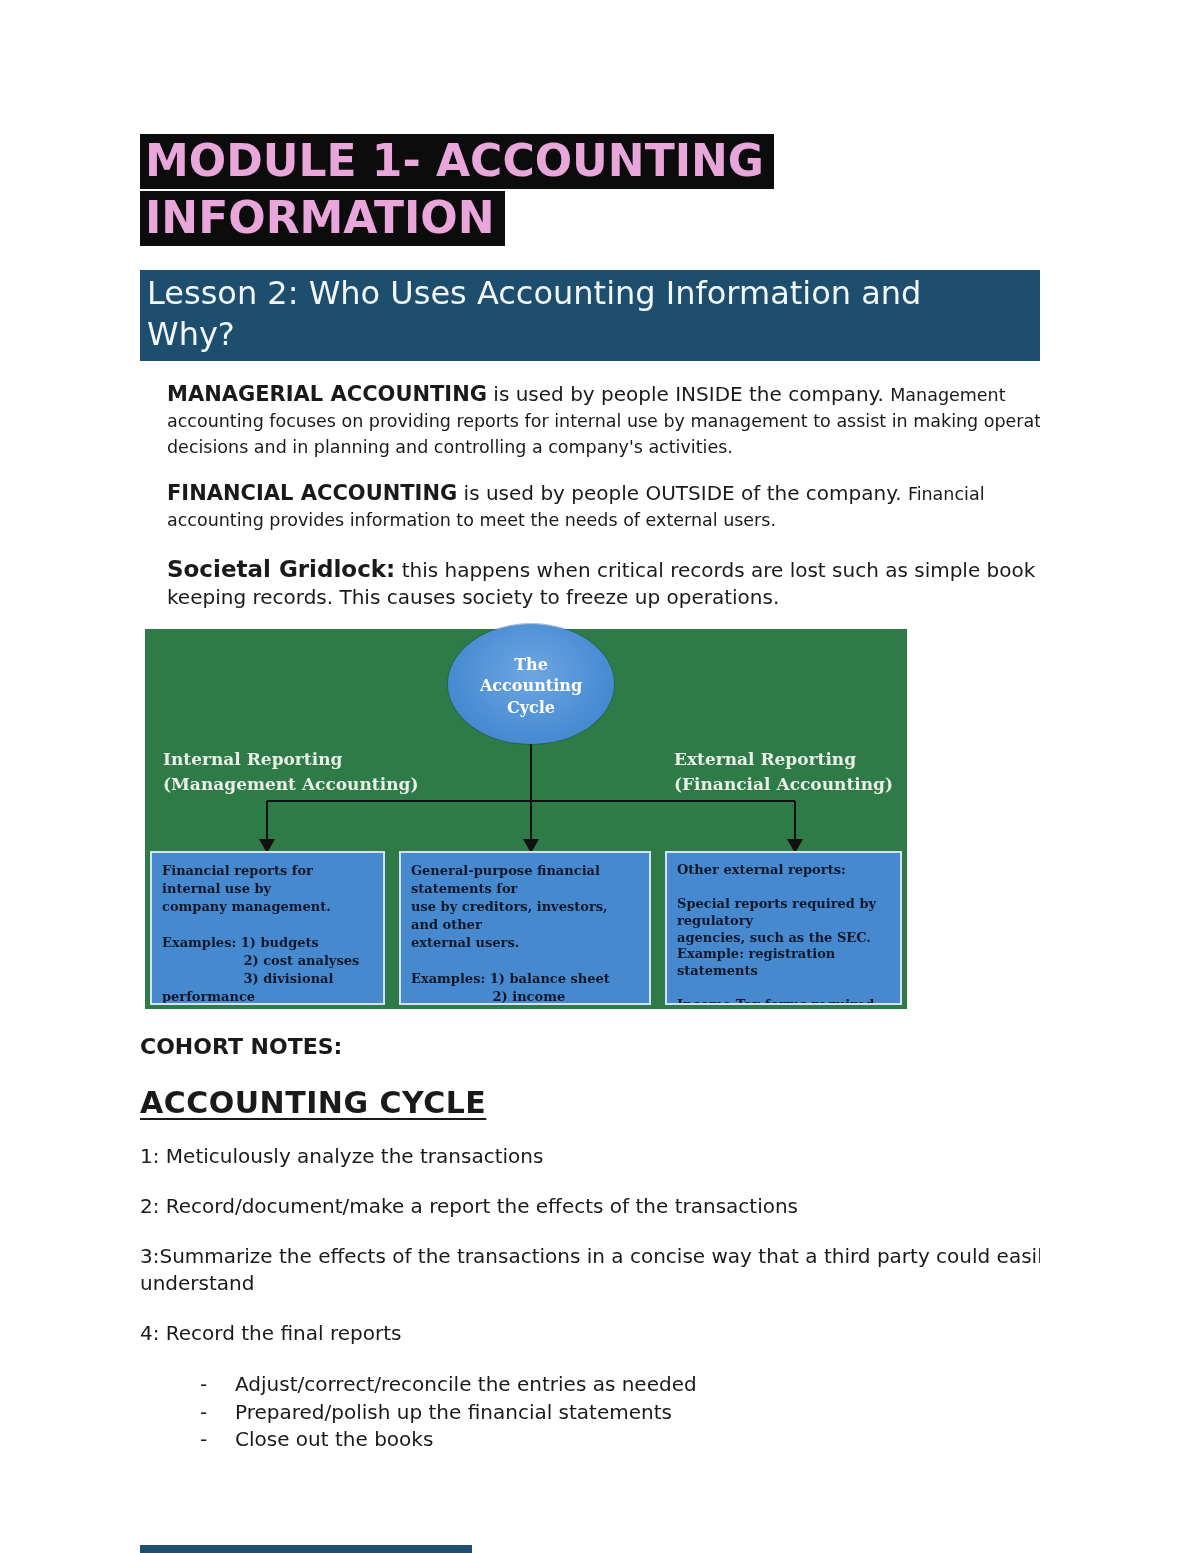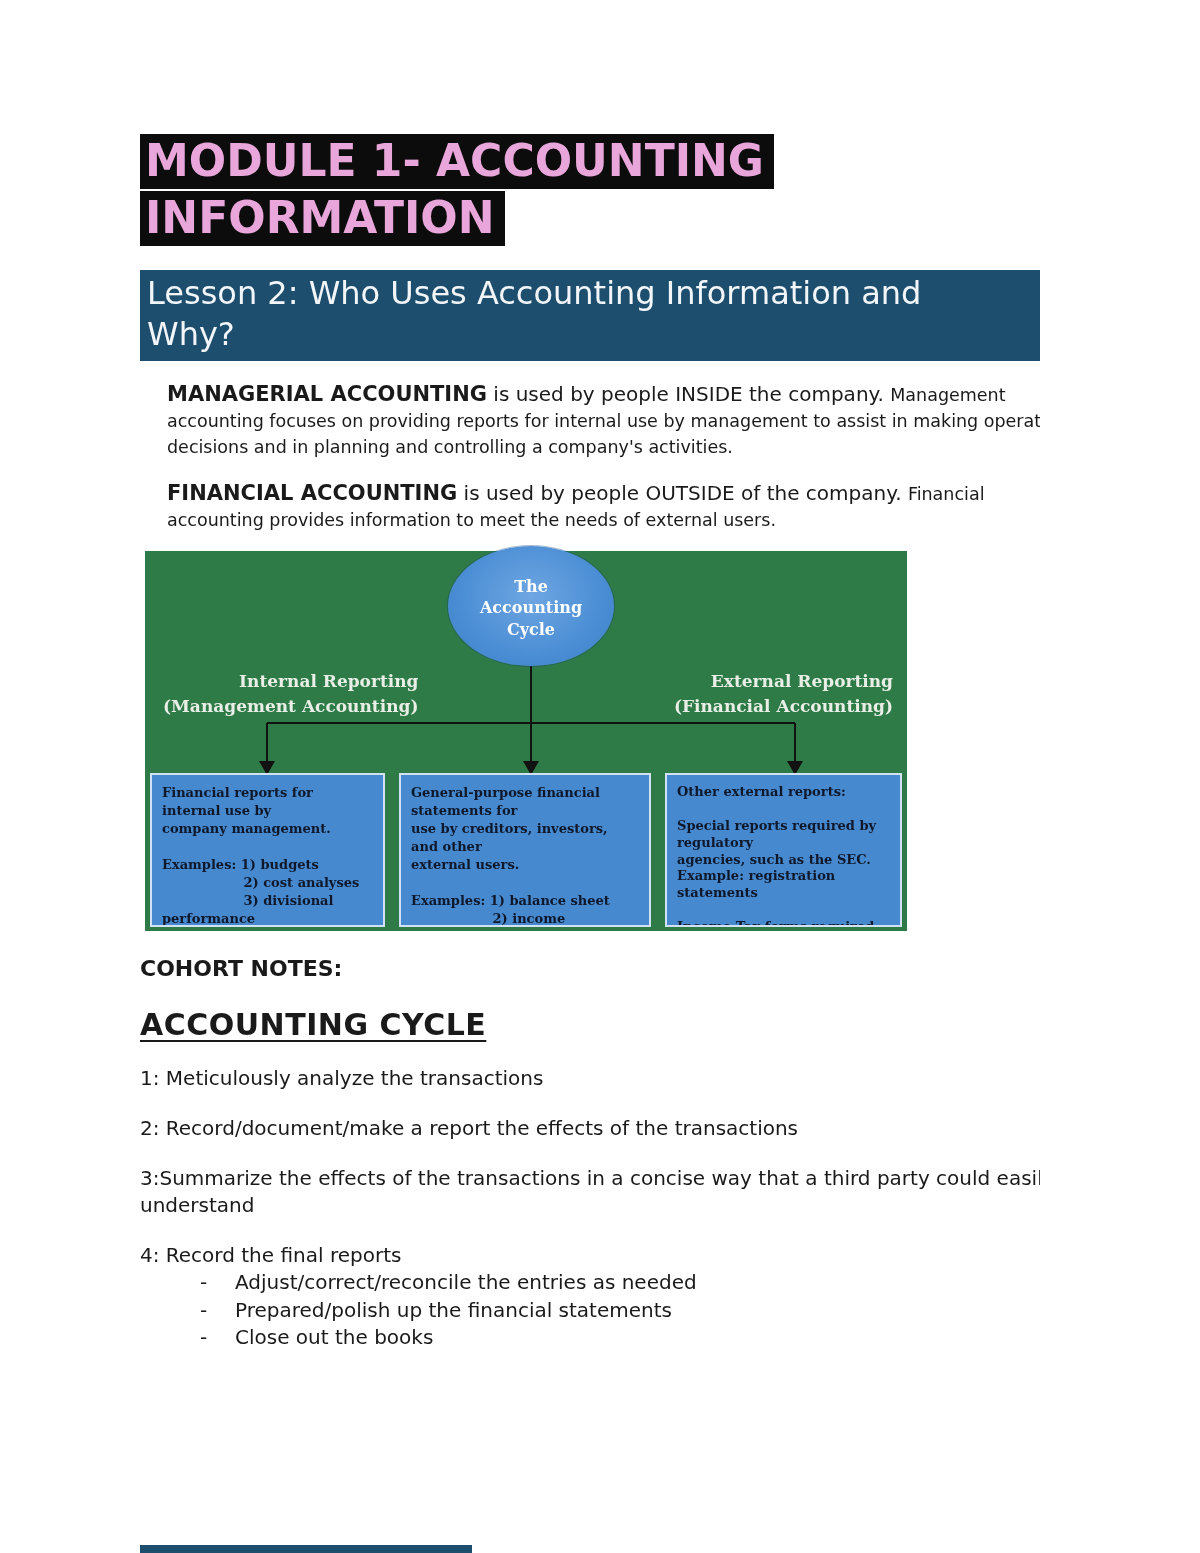--- a/index.html
+++ b/index.html
@@ -54,21 +54,21 @@
     background:radial-gradient(ellipse at 50% 42%, #6ea6e2 0%, var(--circle_blue,#4a8dd4) 62%, #3f7fc4 100%);
     box-shadow:0 0 0 1px rgba(20,60,110,0.35);
     display:flex; align-items:center; justify-content:center;
   }
   .cycle-circle .circle-text {
     color:#ffffff; font-weight:700; font-size:16px; line-height:1.35;
     text-align:center; white-space:pre-line; padding-top:4px;
   }
   .diagram .side-label {
     position:absolute; top:118px; color:#e9efe7; font-weight:700;
-    font-size:17px; line-height:1.45; white-space:pre-line;text-align:right;
+    font-size:17px; line-height:1.45; white-space:pre-line;
   }
   .diagram .side-label.left  { left:18px; }
   .diagram .side-label.right { right:14px; }
   .report-box {
     position:absolute; top:222px; height:154px;
     background:var(--box_blue, #4689ce);
     border:2px solid rgba(235,242,250,0.85);
     color:#0f172a; font-weight:700; font-size:13px; line-height:1.38;
     padding:9px 10px; white-space:pre-wrap; overflow:hidden;
   }
@@ -77,21 +77,21 @@
   .report-box.b3 { left:520px; width:237px; line-height:1.3; }
 
   
   .cohort-heading { margin-top:25px; font-weight:700; font-size:22px; }
   .cycle-heading  {
     margin-top:26px; font-weight:700; font-size:30px;
     text-decoration:underline; text-decoration-thickness:2px; text-underline-offset:5px;
     letter-spacing:0.5px;
   }
   .step   { margin-top:23px; font-size:20px; line-height:27px; }
-  .bullets { }
+  .bullets { margin-top:24px; }
   .bullet { padding-left:60px; font-size:20px; line-height:27.5px; }
   .bullet .dash { display:inline-block; width:35px; }
 
   
   .next-banner-strip {
     position:absolute; left:140px; bottom:0; width:332px; height:8px;
     background:var(--banner_blue, #1d4e6e);
   }
 </style>
 </head>
@@ -101,20 +101,21 @@
   <div class="content">
 
     <h1 class="doc-title"><span class="highlight">MODULE 1- ACCOUNTING INFORMATION</span></h1>
 
     <div class="lesson-banner"><span>Lesson 2: Who Uses Accounting Information and Why?</span></div>
 
     <p class="para"><span class="lead-bold">MANAGERIAL ACCOUNTING</span><span class="lead-mid"> is used by people INSIDE the company. </span><span>Management accounting focuses on providing reports for internal use by management to assist in making operating decisions and in planning and controlling a company's activities.</span></p>
 
     <p class="para"><span class="lead-bold">FINANCIAL ACCOUNTING</span><span class="lead-mid"> is used by people OUTSIDE of the company. </span><span>Financial accounting provides information to meet the needs of external users.</span></p>
 
+    <p class="para societal"><span class="lead-bold">Societal Gridlock:</span><span> this happens when critical records are lost such as simple book keeping records. This causes society to freeze up operations.</span></p>
 
     <div class="diagram">
       <svg class="flow" width="762" height="380" viewBox="0 0 762 380">
         <line x1="386" y1="112" x2="386" y2="172" stroke="#111" stroke-width="2"></line>
         <line x1="122" y1="172" x2="650" y2="172" stroke="#111" stroke-width="2"></line>
         <line x1="122" y1="172" x2="122" y2="212" stroke="#111" stroke-width="2"></line>
         <line x1="386" y1="172" x2="386" y2="212" stroke="#111" stroke-width="2"></line>
         <line x1="650" y1="172" x2="650" y2="212" stroke="#111" stroke-width="2"></line>
         <polygon points="114,210 130,210 122,224" fill="#111"></polygon>
         <polygon points="378,210 394,210 386,224" fill="#111"></polygon>

